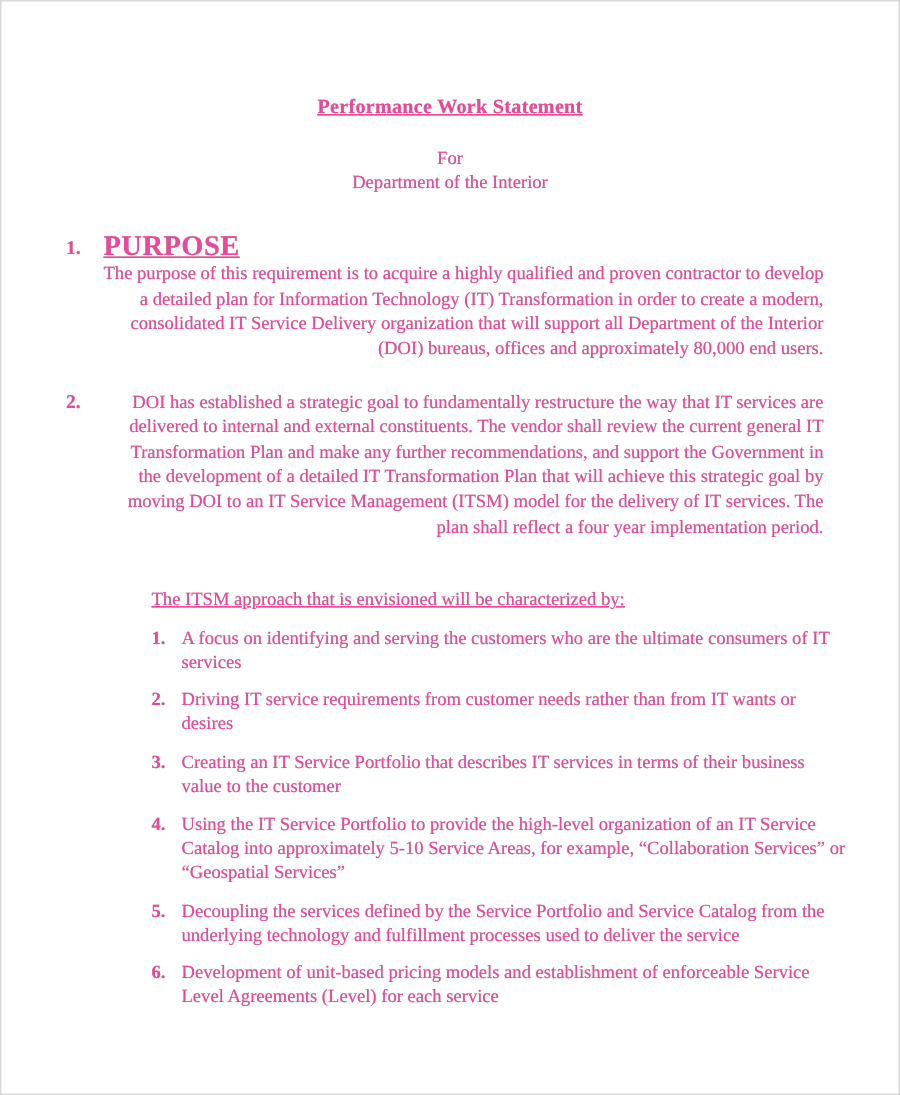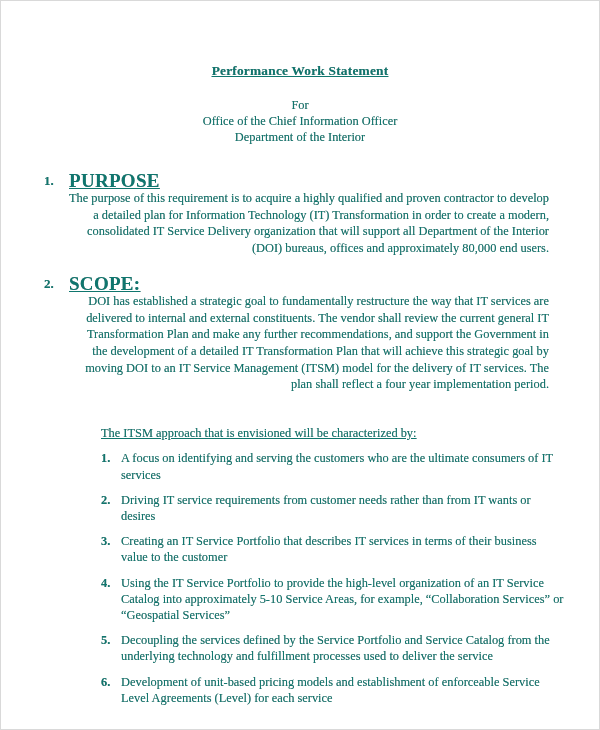--- a/index.html
+++ b/index.html
@@ -11,21 +11,21 @@
     position: relative;
     width: 600px;
     height: 730px;
     box-sizing: border-box;
     background: #ffffff;
     border: 1px solid #d9d9d9;
     overflow: hidden;
     font-family: "Liberation Serif", "DejaVu Serif", serif;
     font-size: 12.4px;
     line-height: 16.6px;
-    color: #0f766e;
+    color: #ec4899;
     text-shadow: 0 0 0.5px rgba(40,40,40,0.45);
   }
   .header {
     text-align: center;
     padding-top: 62px;
   }
   .doc-title, .doc-subtitle {
     font-weight: bold;
     font-size: 13.4px;
     text-decoration: underline;
@@ -79,37 +79,35 @@
 </style>
 </head>
 <body>
 
 <div class="page">
 
   <div class="header">
     <div class="doc-title">Performance Work Statement</div>
     <div class="for-block">
       <div>For</div>
-      <div>Office of the Chief Information Officer</div>
       <div>Department of the Interior</div>
     </div>
   </div>
 
   <div class="section">
     <div class="sec-num">1.</div>
     <div class="sec-content">
       <div class="sec-heading">PURPOSE</div>
       <div class="sec-body">The purpose of this requirement is to acquire a highly qualified and proven contractor to develop a detailed plan for Information Technology (IT) Transformation in order to create a modern, consolidated IT Service Delivery organization that will support all Department of the Interior (DOI) bureaus, offices and approximately 80,000 end users.</div>
     </div>
   </div>
 
   <div class="section second">
     <div class="sec-num">2.</div>
     <div class="sec-content">
-      <div class="sec-heading">SCOPE:</div>
       <div class="sec-body">DOI has established a strategic goal to fundamentally restructure the way that IT services are delivered to internal and external constituents.  The vendor shall review the current general IT Transformation Plan and make any further recommendations, and support the Government in the development of a detailed IT Transformation Plan that will achieve this strategic goal by moving DOI to an IT Service Management (ITSM) model for the delivery of IT services. The plan shall reflect a four year implementation period.</div>
     </div>
   </div>
 
   <div class="itsm">
     <div class="itsm-intro">The ITSM approach that is envisioned will be characterized by:</div>
 
     <div class="itsm-item">
       <div class="item-num">1.</div>
       <div class="item-text">A focus on identifying and serving the customers who are the ultimate consumers of IT services</div>

